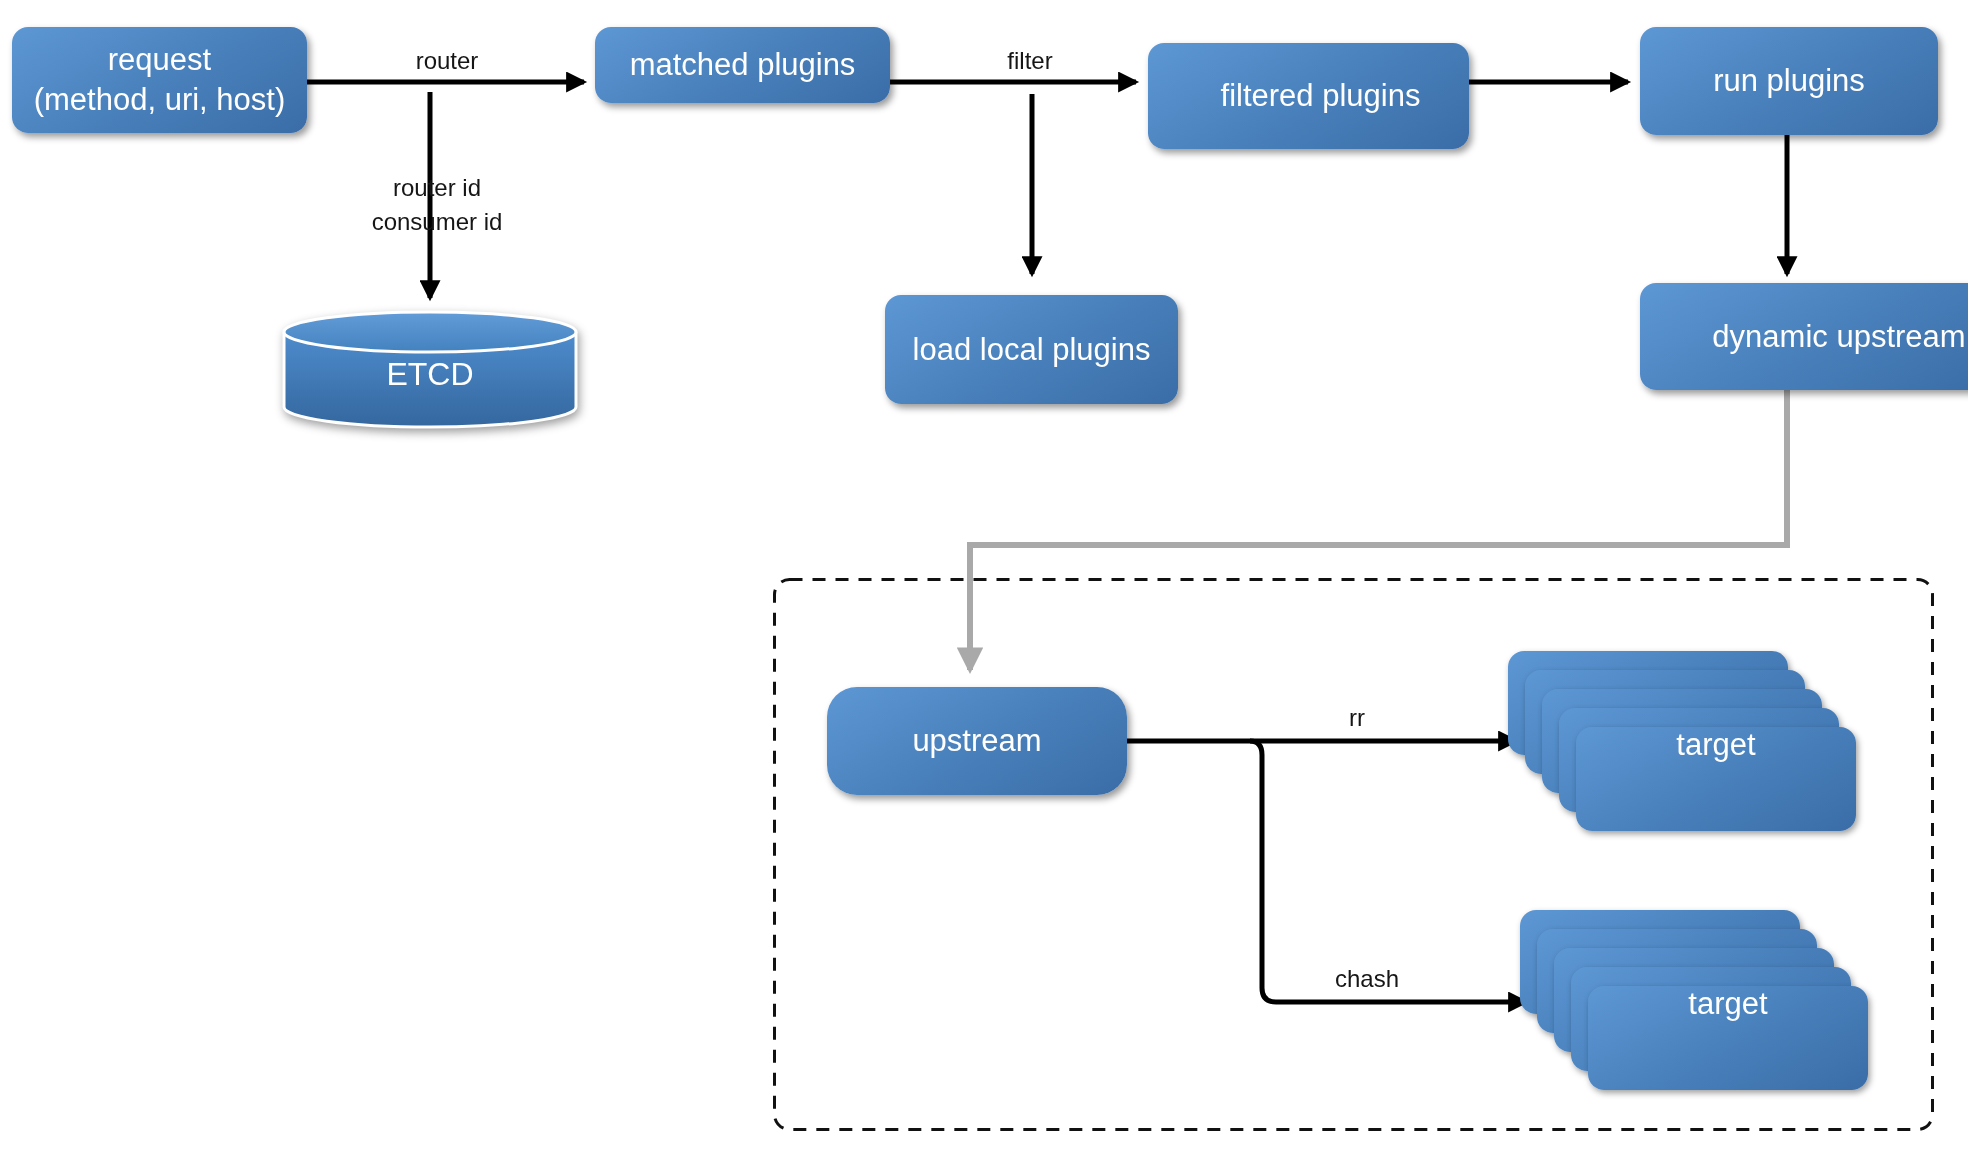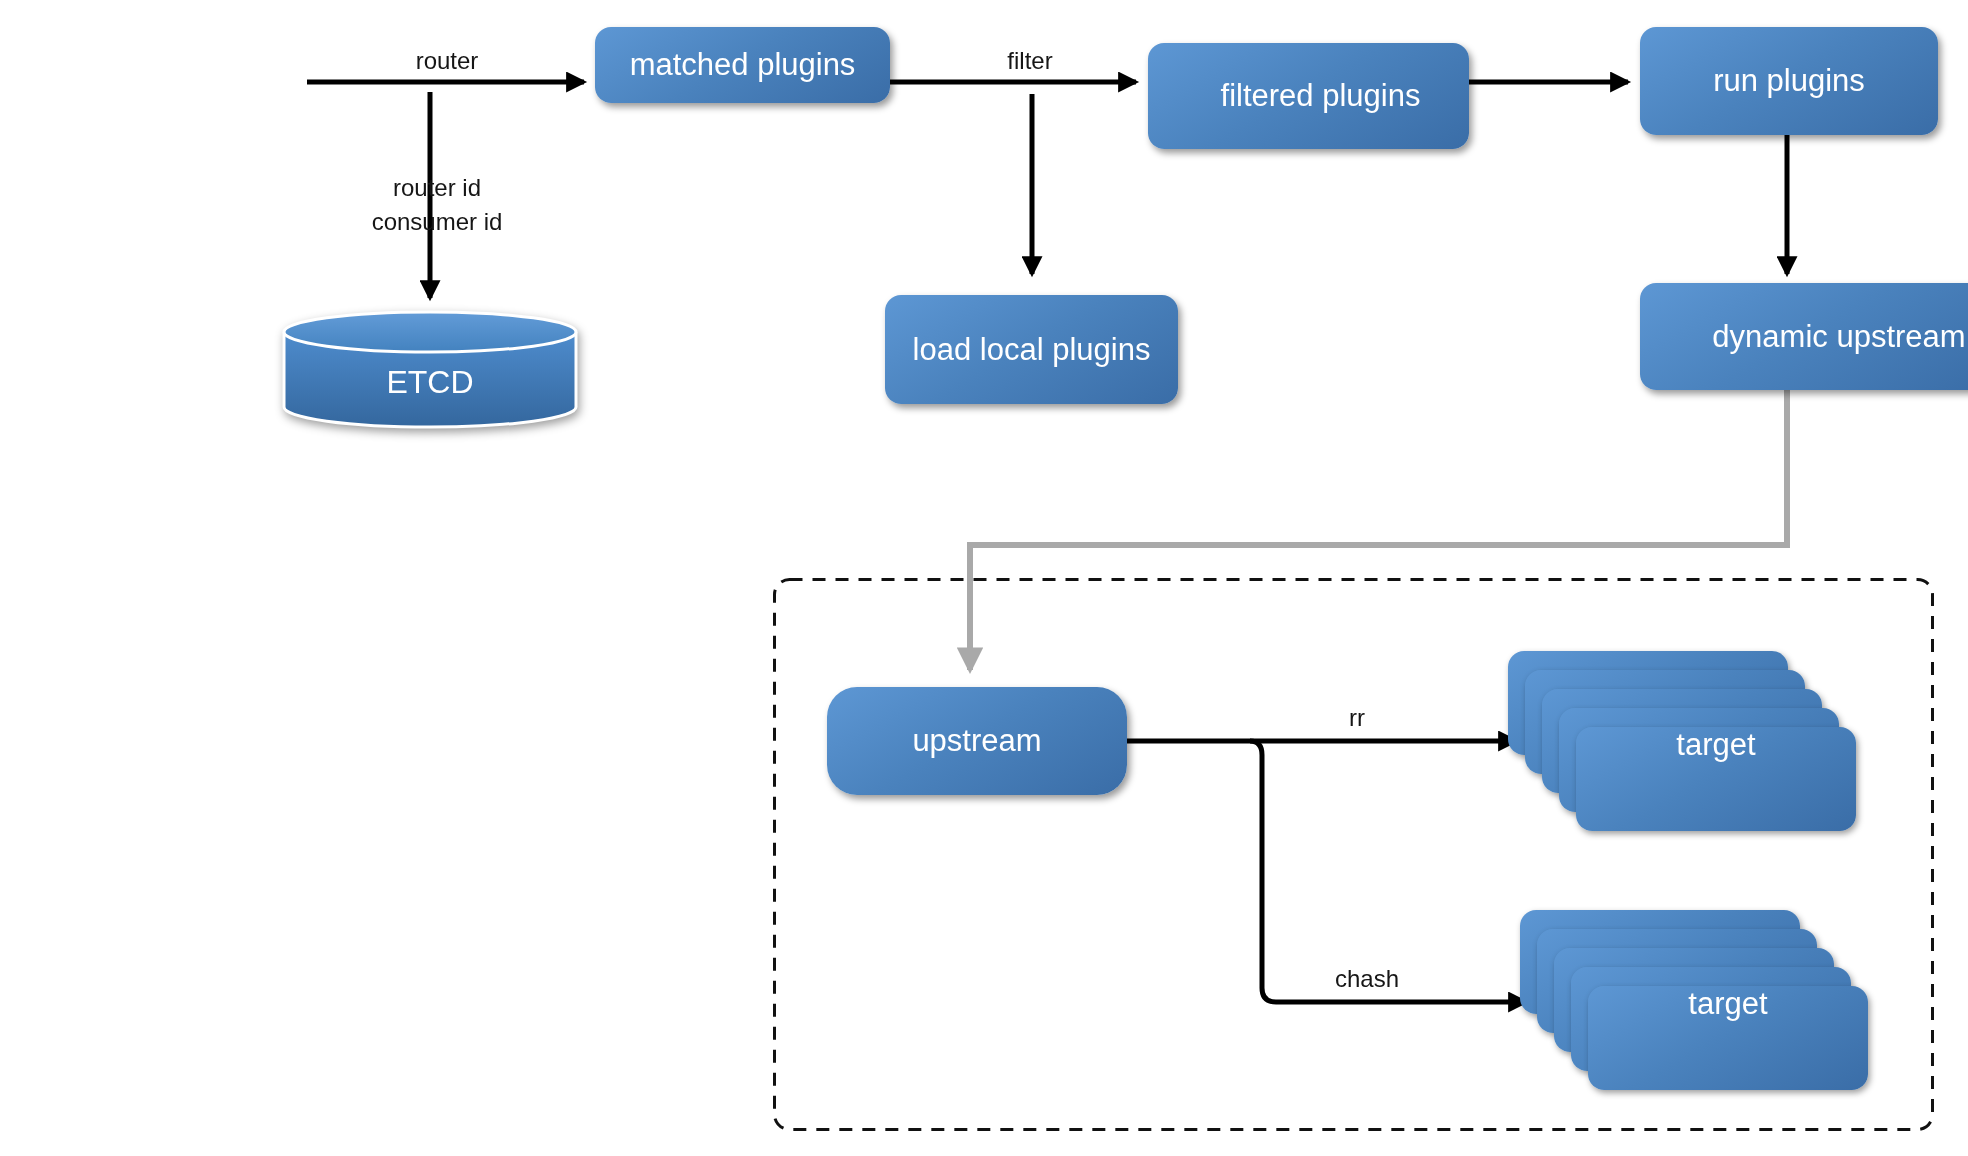--- a/index.html
+++ b/index.html
@@ -93,20 +93,26 @@
     <path d="M890,82 H1136" stroke="#000000" stroke-width="5" fill="none" marker-end="url(#arrow-black)"></path>
     <path d="M1032,94 V274" stroke="#000000" stroke-width="5" fill="none" marker-end="url(#arrow-black)"></path>
     <path d="M1445,82 H1628" stroke="#000000" stroke-width="5" fill="none" marker-end="url(#arrow-black)"></path>
     <path d="M1787,135 V274" stroke="#000000" stroke-width="5" fill="none" marker-end="url(#arrow-black)"></path>
     <path d="M1127,741 H1516" stroke="#000000" stroke-width="5" fill="none" marker-end="url(#arrow-black)"></path>
     <path d="M1250,741 Q1262,741 1262,755 V988 Q1262,1002 1276,1002 H1526" stroke="#000000" stroke-width="5" fill="none" marker-end="url(#arrow-black)"></path>
 
     <path d="M1787,390 V545 H970 V670" stroke="#a9a9a9" stroke-width="6" fill="none" marker-end="url(#arrow-gray)"></path>
   </svg>
 
+  <div class="node" style="left:12px;top:27px;width:295px;height:106px;">
+    <div>
+      <div>request</div>
+      <div>(method, uri, host)</div>
+    </div>
+  </div>
 
   <div class="node" style="left:595px;top:27px;width:295px;height:76px;">
     <span>matched plugins</span>
   </div>
 
   <div class="node" style="left:1148px;top:43px;width:297px;height:106px;padding-left:24px;">
     <span>filtered plugins</span>
   </div>
 
   <div class="node" style="left:1640px;top:27px;width:298px;height:108px;">
@@ -118,21 +124,21 @@
   </div>
 
   <div class="node" style="left:1640px;top:283px;width:302px;height:107px;padding-left:48px;">
     <span>dynamic upstream</span>
   </div>
 
   <div class="node" style="left:827px;top:687px;width:300px;height:108px;border-radius:30px;">
     <span>upstream</span>
   </div>
 
-  <div class="etcd-label" style="left:430px;top:374px;margin-top:8px;">ETCD</div>
+  <div class="etcd-label" style="left:430px;top:374px;">ETCD</div>
 
   <div class="stack" style="left:1508px;top:651px;width:348px;height:180px;">
     <div class="layer"></div>
     <div class="layer"></div>
     <div class="layer"></div>
     <div class="layer"></div>
     <div class="layer">
       <span>target</span>
     </div>
   </div>

